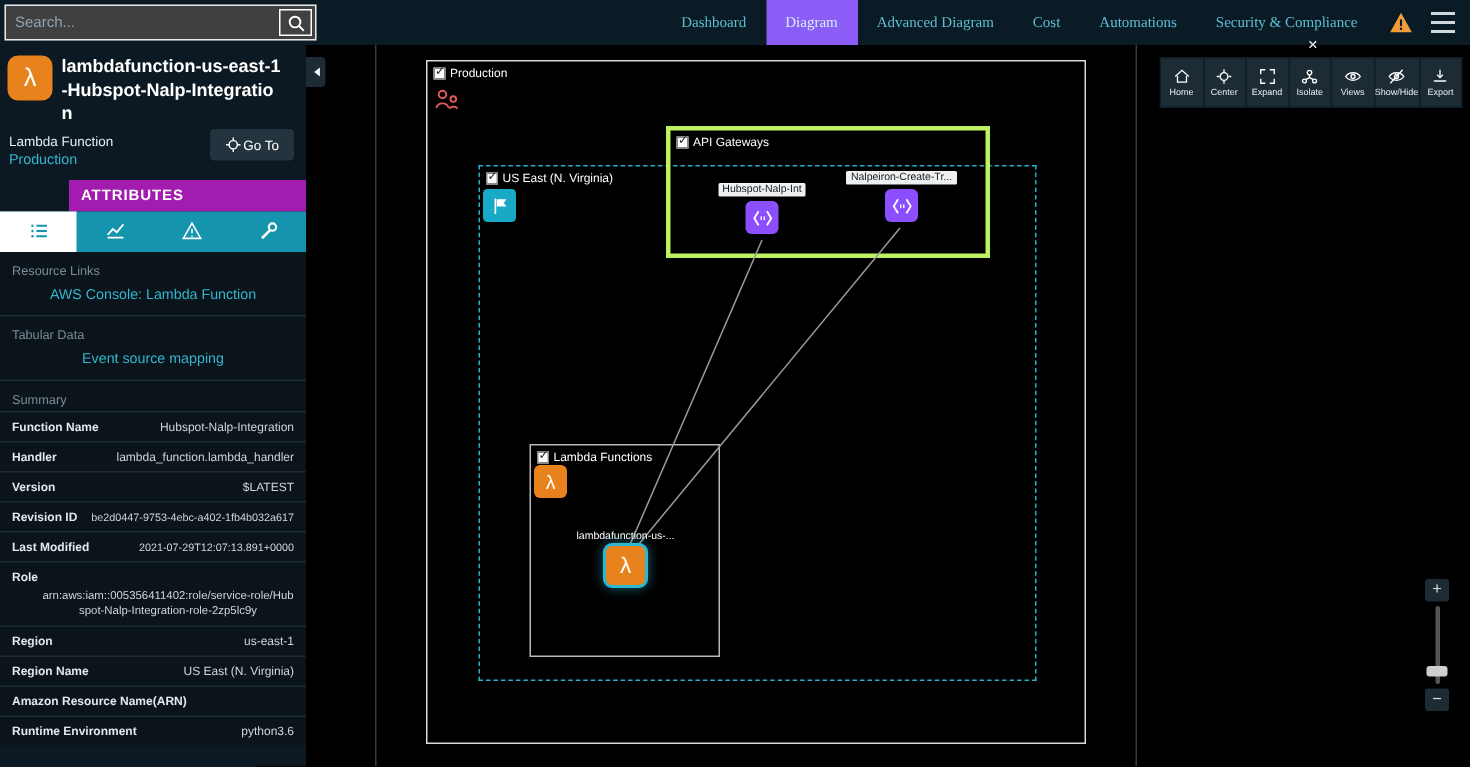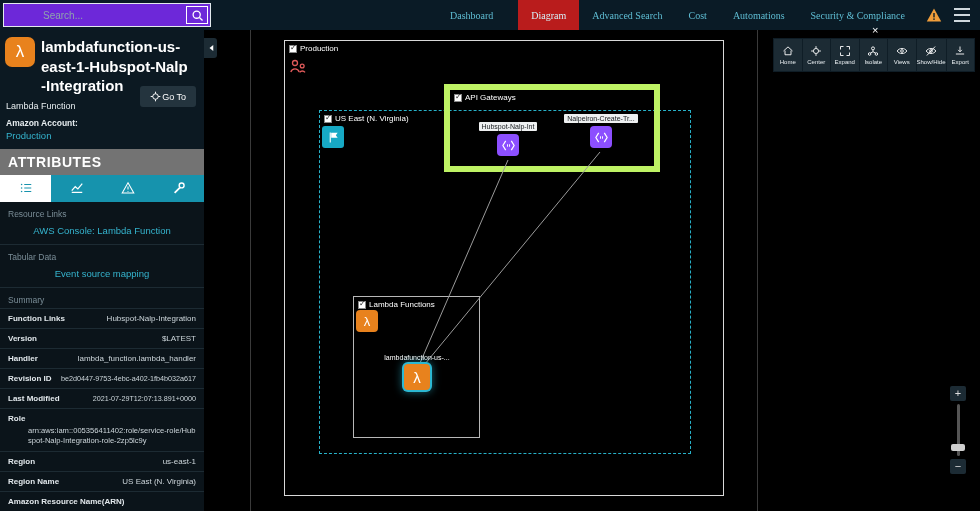--- a/index.html
+++ b/index.html
@@ -2,61 +2,61 @@
 <html><head>
 <meta charset="utf-8">
 <style>
   * { margin:0; padding:0; box-sizing:border-box; }
   html,body { background:#000; }
   body { font-family:"Liberation Sans", sans-serif; }
   #app { position:relative; width:980px; height:511px; background:#000; overflow:hidden; }
 
   
   .topbar { position:absolute; left:0; top:0; width:980px; height:30px; background:#0a1b26; }
-  .search { position:absolute; left:3px; top:3px; width:208px; height:24px; border:1px solid #e3eaee; display:flex; align-items:center; background:#6d28d9;padding-left:33px; }
+  .search { position:absolute; left:3px; top:3px; width:208px; height:24px; border:1px solid #e3eaee; display:flex; align-items:center; background:#404040; }
   .search input { flex:1; min-width:0; background:transparent; border:none; outline:none; color:#cfd8dd; font-size:10px; padding:0 6px; font-family:"Liberation Sans", sans-serif; }
   .search input::placeholder { color:#8fa3ad; }
   .search-btn { width:22px; height:18px; margin:2px; border:1px solid #fff; background:transparent; display:flex; align-items:center; justify-content:center; cursor:pointer; flex:none; }
   .nav { position:absolute; right:62px; top:0; height:30px; display:flex; align-items:stretch;font-family:Liberation Serif, serif; }
   .nav-item { padding:0 13px; display:flex; align-items:center; font-size:10px; color:#5fbdd3; cursor:pointer; white-space:nowrap; }
-  .nav-item.active { background:#b91c1c; color:#d6f0f8;margin-left:12px; }
+  .nav-item.active { background:#8b5cf6; color:#d6f0f8; }
   .top-warn { position:absolute; right:38px; top:7px; width:16px; height:16px; cursor:pointer; }
   .burger { position:absolute; right:10px; top:8px; width:16px; height:14px; display:flex; flex-direction:column; justify-content:space-between; cursor:pointer; }
   .burger i { display:block; height:2px; background:#cfd8dd; }
 
   
   .sidebar { position:absolute; left:0; top:30px; width:204px; height:481px; background:#0c1922; overflow:hidden; }
   .collapse-btn { position:absolute; left:204px; top:38px; width:13px; height:20px; background:#1c2b34; border:none; border-radius:0 3px 3px 0; display:flex; align-items:center; justify-content:center; cursor:pointer; }
   .panel-head { display:flex; gap:6px; padding:7px 6px 0 5px; }
   .lambda-badge { width:30px; height:30px; background:#E8821D; border-radius:7px; color:#fff; font-size:17px; display:flex; align-items:center; justify-content:center; flex:none; }
-  .res-title { font-size:15px; font-weight:bold; color:#fff; line-height:1.3; word-break:break-all; padding-right:10px; }
+  .res-title { font-size:12px; font-weight:bold; color:#fff; line-height:1.3; word-break:break-all; padding-right:10px; }
   .res-sub { padding:5px 6px 0; font-size:9px; color:#e6ecef; }
   .acct-label { padding:7px 6px 0; font-size:8.5px; color:#e6ecef; font-weight:bold; }
   .acct-value { padding:2px 6px 0; font-size:9.5px; color:#35b4ce; cursor:pointer; }
   .goto-btn { position:absolute; right:8px; top:56px; background:#24343e; border:none; border-radius:3px; color:#fff; font-size:9px; padding:5px 10px; display:flex; align-items:center; gap:1px; cursor:pointer; }
-  .attr-header { margin-top:8px; background:#737373; color:#fff; font-size:14px; font-weight:bold; letter-spacing:.6px; padding:5px 8px; }
+  .attr-header { margin-top:8px; background:#a21caf; color:#fff; font-size:10px; font-weight:bold; letter-spacing:.6px; padding:5px 8px;margin-left:46px; }
   .tabs { display:flex; background:#1693ad; height:27px; }
   .tab { flex:1; display:flex; align-items:center; justify-content:center; cursor:pointer; }
   .tab.active { background:#fff; }
   .panel-body { background:#0b141a; }
   .section-label { padding:7px 8px 3px; font-size:8.5px; color:#7a8d97; }
   .panel-link { display:block; text-align:center; color:#35b4ce; font-size:9.5px; padding:3px 12px 8px; border-bottom:1px solid #1d2b33; cursor:pointer; text-decoration:none; }
   .row { display:flex; justify-content:space-between; align-items:center; gap:4px; padding:5px 8px; border-top:1px solid #1d2b33; font-size:8px; }
   .row .lbl { color:#e2e8ec; font-weight:bold; white-space:nowrap; }
   .row .val { color:#cdd6db; text-align:right; word-break:break-all; }
   .row.sm .val { font-size:7.2px; white-space:nowrap; }
   .row.stacked { display:block; }
-  .row.stacked .val { display:block; text-align:left; margin-top:3px; font-size:7.6px; line-height:1.35;margin-left:20px; }
+  .row.stacked .val { display:block; text-align:center; margin-top:3px; font-size:7.6px; line-height:1.35;margin-left:20px; }
 
   
   .canvas { position:absolute; left:250px; top:30px; width:508px; height:481px; background:#000; border-left:1px solid #3a3a3a; border-right:1px solid #3a3a3a; cursor:default; }
   .group { position:absolute; z-index:1; }
   .g-production { left:33px; top:10px; width:440px; height:456px; border:1px solid #d9d9d9; }
   .g-region { left:68px; top:80px; width:372px; height:344px; border:1px dashed #27b1c9; }
-  .g-apigw { left:193px; top:54px; width:216px; height:88px; border:6px solid #bef264;text-align:right; }
+  .g-apigw { left:193px; top:54px; width:216px; height:88px; border:3px solid #bef264;text-align:right; }
   .g-lambdas { left:102px; top:266px; width:127px; height:142px; border:1px solid #b8b8b8;text-decoration:underline; }
   .g-head { position:absolute; top:3px; left:4px; display:flex; align-items:center; gap:3px; font-size:8px; color:#fff; white-space:nowrap; }
   .checkbox { width:8px; height:8px; background:#fff; border:1px solid #888; position:relative; flex:none; cursor:pointer; }
   .checkbox::after { content:"✓"; position:absolute; top:-2.5px; left:0; font-size:8px; color:#222; }
   .env-icon { position:absolute; left:3px; top:16px; }
   .flag-icon { position:absolute; left:2px; top:15px; width:22px; height:22px; background:#17a9c5; border-radius:3px; display:flex; align-items:center; justify-content:center; }
   .svc-icon { position:absolute; left:2px; top:13px; }
   .edges { position:absolute; left:0; top:0; width:508px; height:481px; z-index:2; pointer-events:none; }
   .node { position:absolute; z-index:3; display:flex; flex-direction:column; align-items:center; gap:3px; cursor:pointer; }
   .node-gw1 { left:222px; top:92px; width:70px; }
@@ -96,21 +96,21 @@
       <button class="search-btn">
         <svg width="13" height="13" viewBox="0 0 16 16" fill="none" stroke="#fff" stroke-width="1.6">
           <circle cx="7" cy="7" r="4.4"></circle>
             <line x1="10.4" y1="10.4" x2="14.2" y2="14.2"></line>
         </svg>
       </button>
     </div>
     <nav class="nav">
       <div class="nav-item">Dashboard</div>
       <div class="nav-item active">Diagram</div>
-      <div class="nav-item">Advanced Search</div>
+      <div class="nav-item">Advanced Diagram</div>
       <div class="nav-item">Cost</div>
       <div class="nav-item">Automations</div>
       <div class="nav-item">Security &amp; Compliance</div>
     </nav>
     <div class="top-warn">
       <svg width="16" height="16" viewBox="0 0 16 16">
         <path d="M8 1.5 L15.2 14.5 H0.8 Z" fill="#F09D3A"></path>
         <rect x="7.3" y="6" width="1.4" height="4.4" fill="#0a1b26"></rect>
         <rect x="7.3" y="11.4" width="1.4" height="1.5" fill="#0a1b26"></rect>
       </svg>
@@ -121,21 +121,20 @@
         <i></i>
       </div>
   </header>
 
   <aside class="sidebar">
     <div class="panel-head">
       <div class="lambda-badge">λ</div>
       <div class="res-title">lambdafunction-us-east-1-Hubspot-Nalp-Integration</div>
     </div>
     <div class="res-sub">Lambda Function</div>
-    <div class="acct-label">Amazon Account:</div>
     <div class="acct-value">Production</div>
     <button class="goto-btn">
       <svg width="11" height="11" viewBox="0 0 16 16" fill="none" stroke="#fff" stroke-width="1.4">
         <circle cx="8" cy="8" r="4"></circle>
           <path d="M8 1 V4 M8 12 V15 M1 8 H4 M12 8 H15"></path>
       </svg>
       <span>Go To</span>
     </button>
     <div class="attr-header">ATTRIBUTES</div>
 
@@ -171,30 +170,30 @@
 
     <div class="panel-body">
       <div class="section-label">Resource Links</div>
       <a class="panel-link">AWS Console: Lambda Function</a>
       <div class="section-label">Tabular Data</div>
       <a class="panel-link">Event source mapping</a>
       <div class="section-label">Summary</div>
 
       <div>
         <div class="row">
-          <span class="lbl">Function Links</span>
+          <span class="lbl">Function Name</span>
           <span class="val">Hubspot-Nalp-Integration</span>
+        </div>
+        <div class="row">
+          <span class="lbl">Handler</span>
+          <span class="val">lambda_function.lambda_handler</span>
         </div>
         <div class="row">
           <span class="lbl">Version</span>
           <span class="val">$LATEST</span>
-        </div>
-        <div class="row">
-          <span class="lbl">Handler</span>
-          <span class="val">lambda_function.lambda_handler</span>
         </div>
         <div class="row sm">
           <span class="lbl">Revision ID</span>
           <span class="val">be2d0447-9753-4ebc-a402-1fb4b032a617</span>
         </div>
         <div class="row sm">
           <span class="lbl">Last Modified</span>
           <span class="val">2021-07-29T12:07:13.891+0000</span>
         </div>
         <div class="row stacked">

